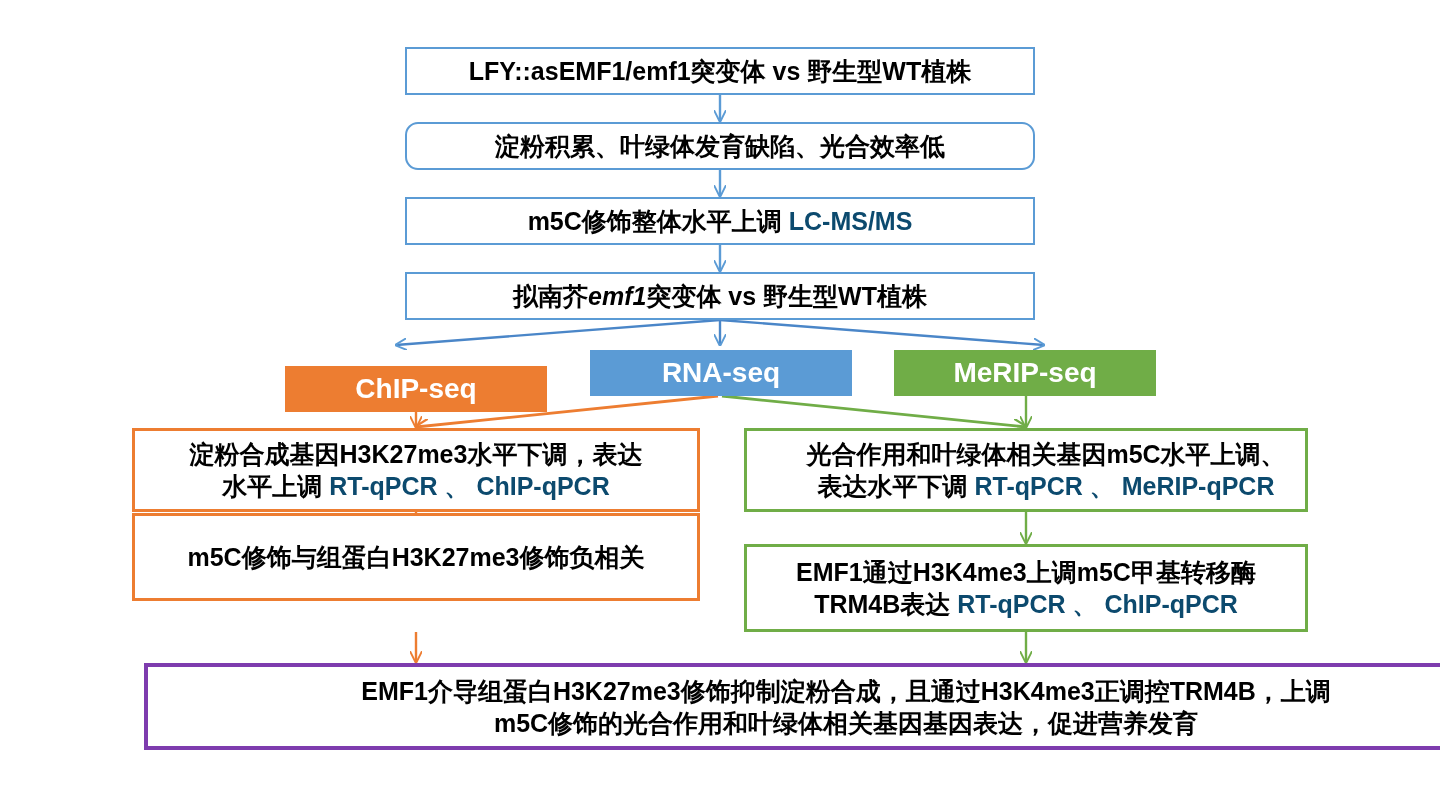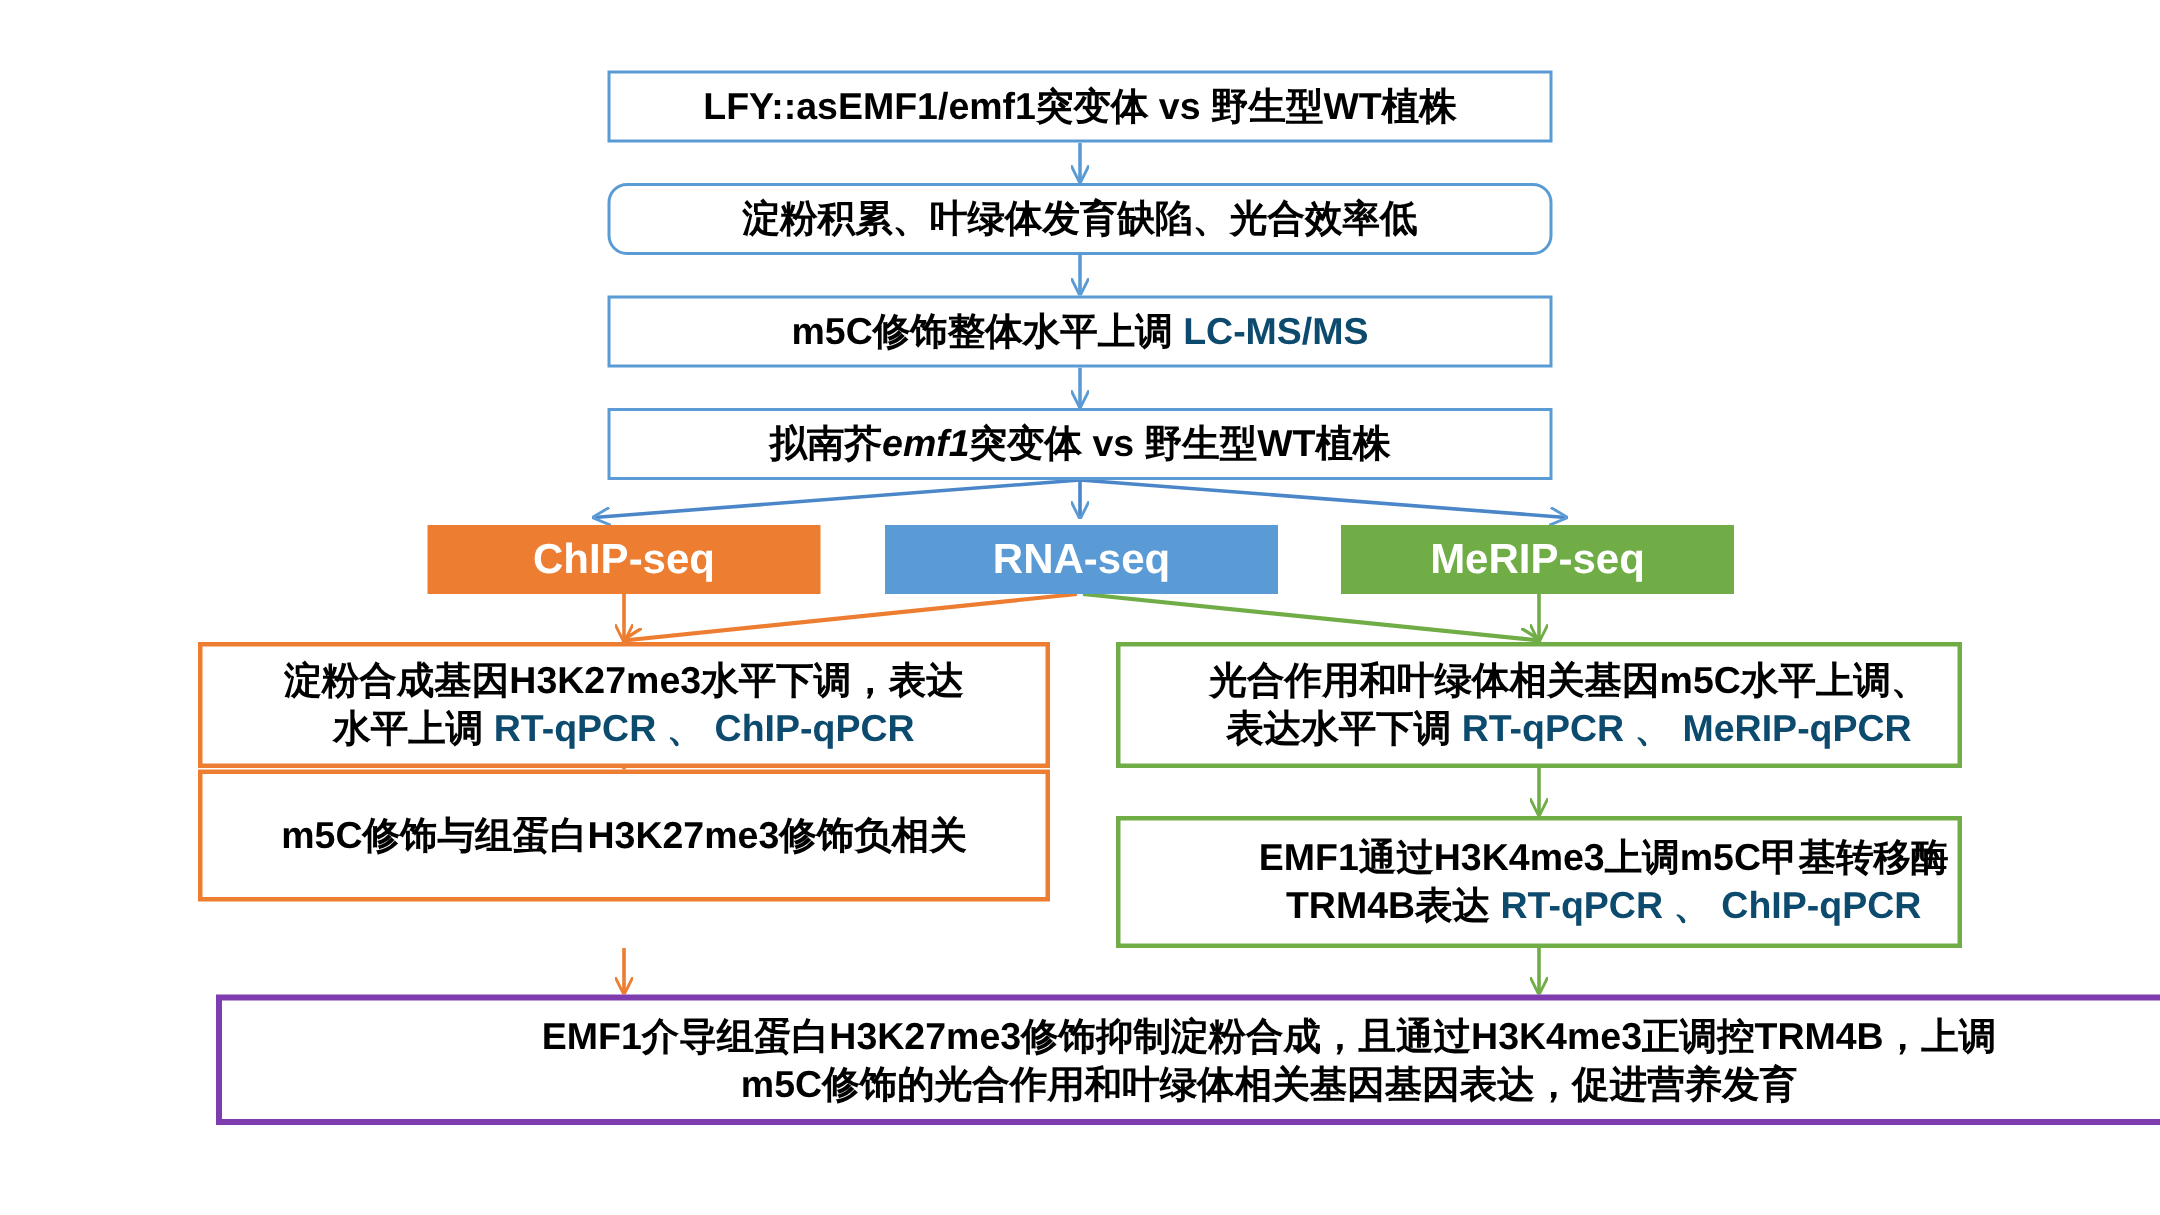--- a/index.html
+++ b/index.html
@@ -47,21 +47,21 @@
     letter-spacing: 0px;
   }
 
   
   .chip {
     border: none;
     font-size: 28px;
     font-weight: bold;
     color: #ffffff;
   }
-  .chip-orange { background: #ed7d31; }
+  .chip-orange { background: #ed7d31; margin-top: 16px; }
   .chip-blue   { background: #5b9bd5; }
   .chip-green  { background: #70ad47; }
 
   .box-orange {
     border: 3px solid #ed7d31;
     font-size: 25px;
     font-weight: bold;
     color: #000000;
   }
   .box-green {
@@ -168,21 +168,21 @@
     <span class="txt nowrap">m5C修饰与组蛋白H3K27me3修饰负相关</span>
   </div>
 
   <div class="node box-green" style="left:744px; top:428px; width:564px; height:84px;padding-left:40px;">
     <span class="txt">
       <span>光合作用和叶绿体相关基因m5C水平上调、</span><br>
       <span>表达水平下调 </span><span class="red">RT-qPCR 、 MeRIP-qPCR</span>
     </span>
   </div>
 
-  <div class="node box-green" style="left:744px; top:544px; width:564px; height:88px;justify-content:flex-end;">
+  <div class="node box-green" style="left:744px; top:544px; width:564px; height:88px;">
     <span class="txt">
       <span>EMF1通过H3K4me3上调m5C甲基转移酶</span><br>
       <span>TRM4B表达 </span><span class="red">RT-qPCR 、 ChIP-qPCR</span>
     </span>
   </div>
 
   <div class="node box-purple" style="left:144px; top:663px; width:1404px; height:87px;">
     <span class="txt">
       <span>EMF1介导组蛋白H3K27me3修饰抑制淀粉合成，且通过H3K4me3正调控TRM4B，上调</span><br>
       <span>m5C修饰的光合作用和叶绿体相关基因基因表达，促进营养发育</span>

